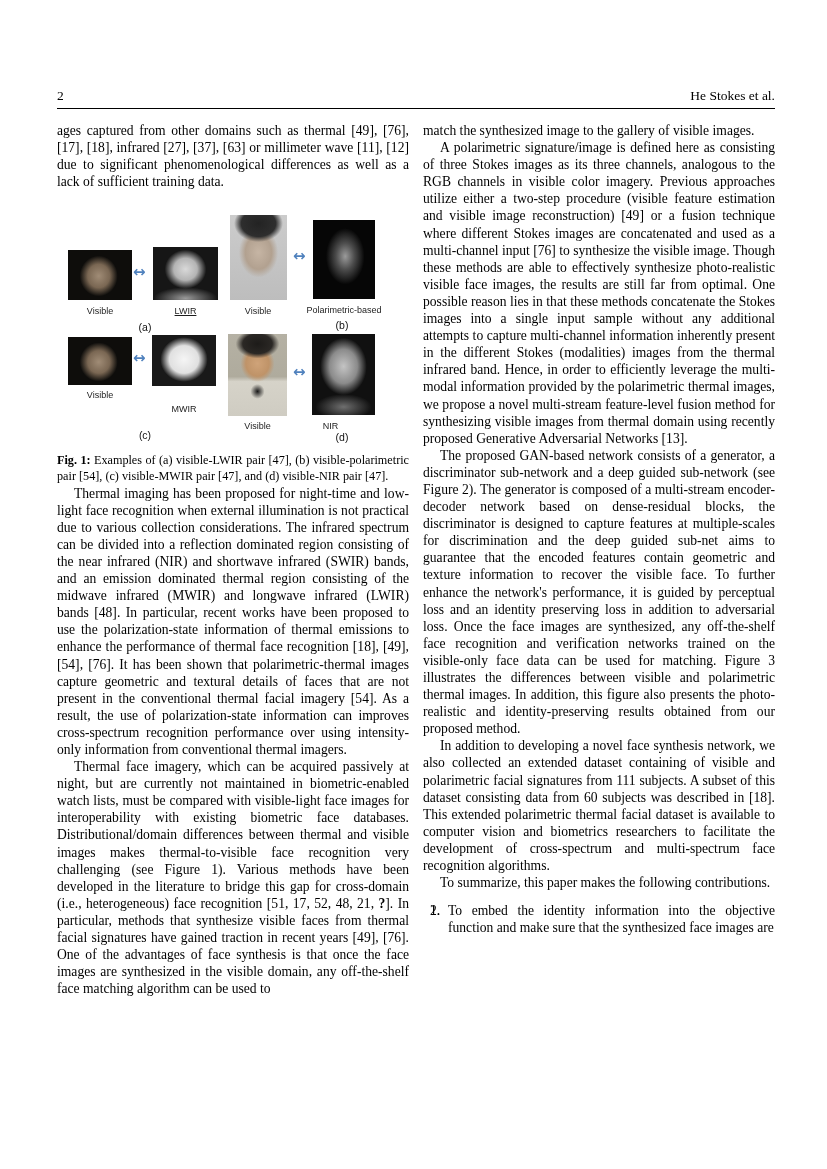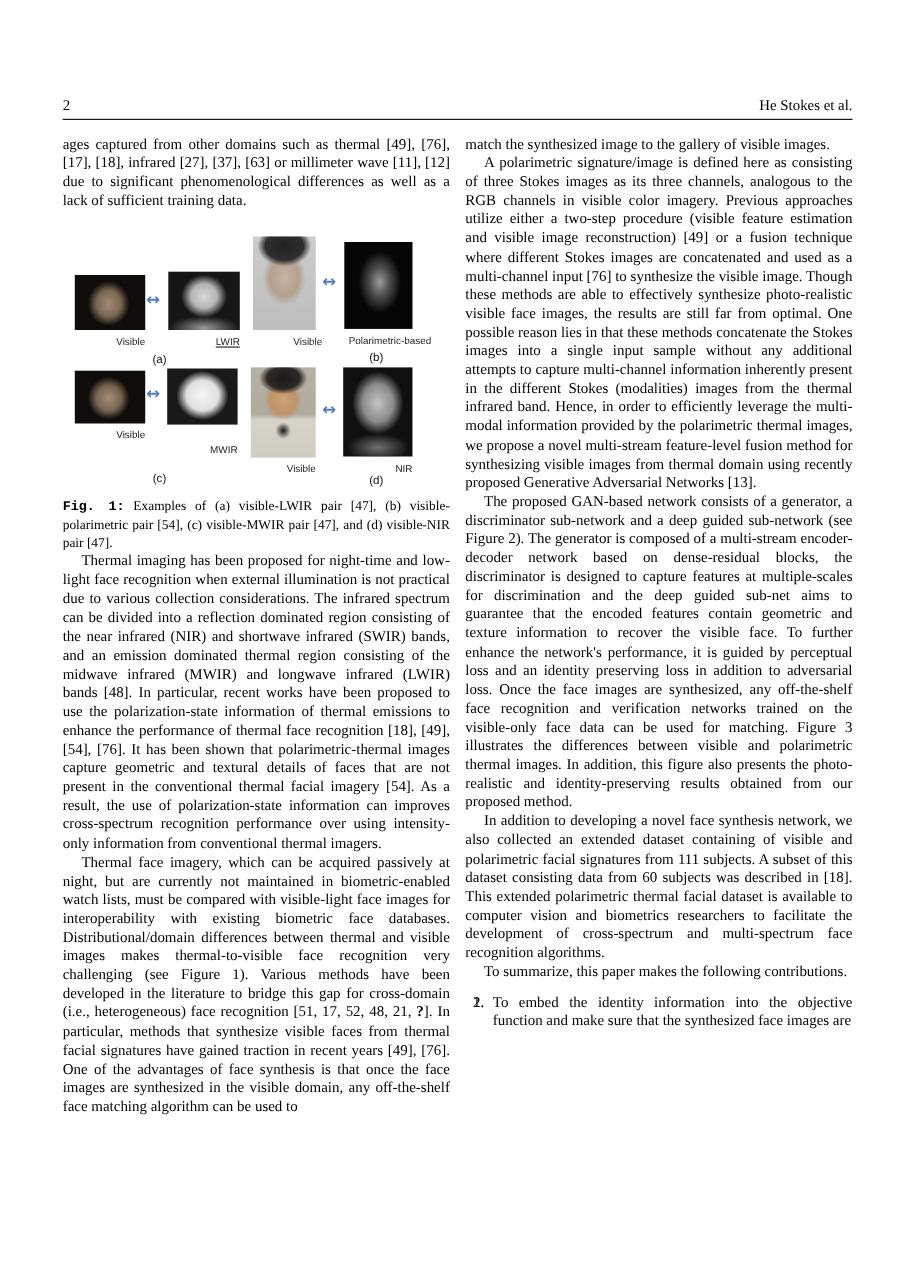--- a/index.html
+++ b/index.html
@@ -18,21 +18,21 @@
   .columns{position:absolute;top:122px;left:57px;width:718px;display:flex;gap:14px;}
   .col{width:352px;font-size:13.6px;line-height:17.1px;text-align:justify;}
   .col p{margin:0;}
   .indent{text-indent:17px;}
   .boldq{font-weight:bold;}
 
   
   .figure{position:relative;width:352px;height:230px;margin:25px 0 8px 0;}
   .fimg{position:absolute;}
   .flabel{
-    position:absolute;text-align:right;
+    position:absolute;text-align:center;
     font-family:"Liberation Sans", sans-serif;font-size:9px;color:#1c1c1c;
   }
   .fsub{
     position:absolute;text-align:center;
     font-family:"Liberation Sans", sans-serif;font-size:10.5px;color:#111;
   }
   .arrow{
     position:absolute;font-family:"DejaVu Sans", sans-serif;
     font-size:15px;font-weight:bold;color:#4f81bd;line-height:14px;
   }
@@ -74,21 +74,21 @@
   }
   .face-nir{
     background:
       radial-gradient(ellipse 44% 42% at 50% 40%, #c4c4c4 0%, #8b8b8b 50%, rgba(15,15,15,0) 84%),
       radial-gradient(ellipse 62% 22% at 50% 90%, #6f6f6f 0%, rgba(15,15,15,0) 72%),
       #101010;
   }
 
   
   .caption{font-size:12.2px;line-height:15.6px;text-align:justify;margin:0 0 21px 0;}
-  .caption b{font-weight:bold;font-family:Liberation Mono, monospace;}
+  .caption b{font-weight:bold;}
 
   
   .contrib{margin-top:11px;}
   .li{position:relative;padding-left:25px;text-align:justify;}
   .li-num{position:absolute;left:7px;top:0;}
 </style>
 </head>
 <body>
 
 <div class="page">
@@ -124,21 +124,21 @@
         <span class="arrow" style="left:76px;top:136px;">↔</span>
         <div class="fimg face-mwir" style="left:95px;top:120px;width:64px;height:51px;"></div>
         <div class="flabel" style="left:11px;top:172px;width:64px;">Visible</div>
         <div class="flabel" style="left:95px;top:186px;width:64px;">MWIR</div>
         <div class="fsub" style="left:40px;top:212px;width:96px;">(c)</div>
 
         <div class="fimg face-vis-d" style="left:171px;top:119px;width:59px;height:82px;"></div>
         <span class="arrow" style="left:236px;top:150px;">↔</span>
         <div class="fimg face-nir" style="left:255px;top:119px;width:63px;height:81px;"></div>
         <div class="flabel" style="left:171px;top:203px;width:59px;">Visible</div>
-        <div class="flabel" style="left:255px;top:203px;width:63px;">NIR</div>
+        <div class="flabel" style="left:242px;top:203px;width:63px;">NIR</div>
         <div class="fsub" style="left:240px;top:214px;width:90px;">(d)</div>
       </div>
 
       <p class="caption"><b>Fig. 1:</b><span> Examples of (a) visible-LWIR pair [47], (b) visible-polarimetric pair [54], (c) visible-MWIR pair [47], and (d) visible-NIR pair [47].</span></p>
 
       <p class="indent">Thermal imaging has been proposed for night-time and low-light face recognition when external illumination is not practical due to various collection considerations. The infrared spectrum can be divided into a reflection dominated region consisting of the near infrared (NIR) and shortwave infrared (SWIR) bands, and an emission dominated thermal region consisting of the midwave infrared (MWIR) and longwave infrared (LWIR) bands [48]. In particular, recent works have been proposed to use the polarization-state information of thermal emissions to enhance the performance of thermal face recognition [18], [49], [54], [76]. It has been shown that polarimetric-thermal images capture geometric and textural details of faces that are not present in the conventional thermal facial imagery [54]. As a result, the use of polarization-state information can improves cross-spectrum recognition performance over using intensity-only information from conventional thermal imagers.</p>
       <p class="indent"><span>Thermal face imagery, which can be acquired passively at night, but are currently not maintained in biometric-enabled watch lists, must be compared with visible-light face images for interoperability with existing biometric face databases. Distributional/domain differences between thermal and visible images makes thermal-to-visible face recognition very challenging (see Figure 1). Various methods have been developed in the literature to bridge this gap for cross-domain (i.e., heterogeneous) face recognition [51, 17, 52, 48, 21, </span><span class="boldq">?</span><span>]. In particular, methods that synthesize visible faces from thermal facial signatures have gained traction in recent years [49], [76]. One of the advantages of face synthesis is that once the face images are synthesized in the visible domain, any off-the-shelf face matching algorithm can be used to</span></p>
     </div>
 
     <div class="col">

